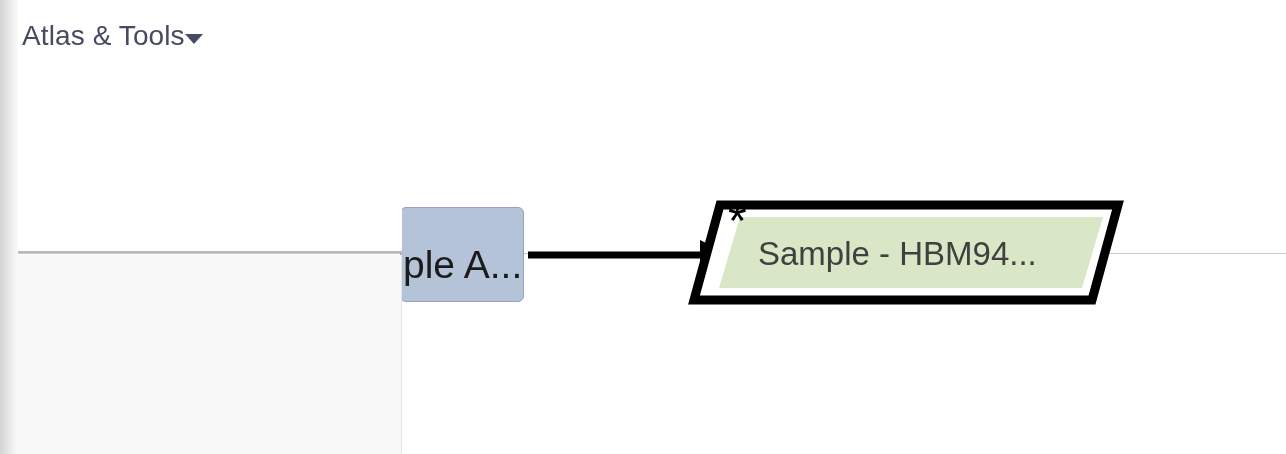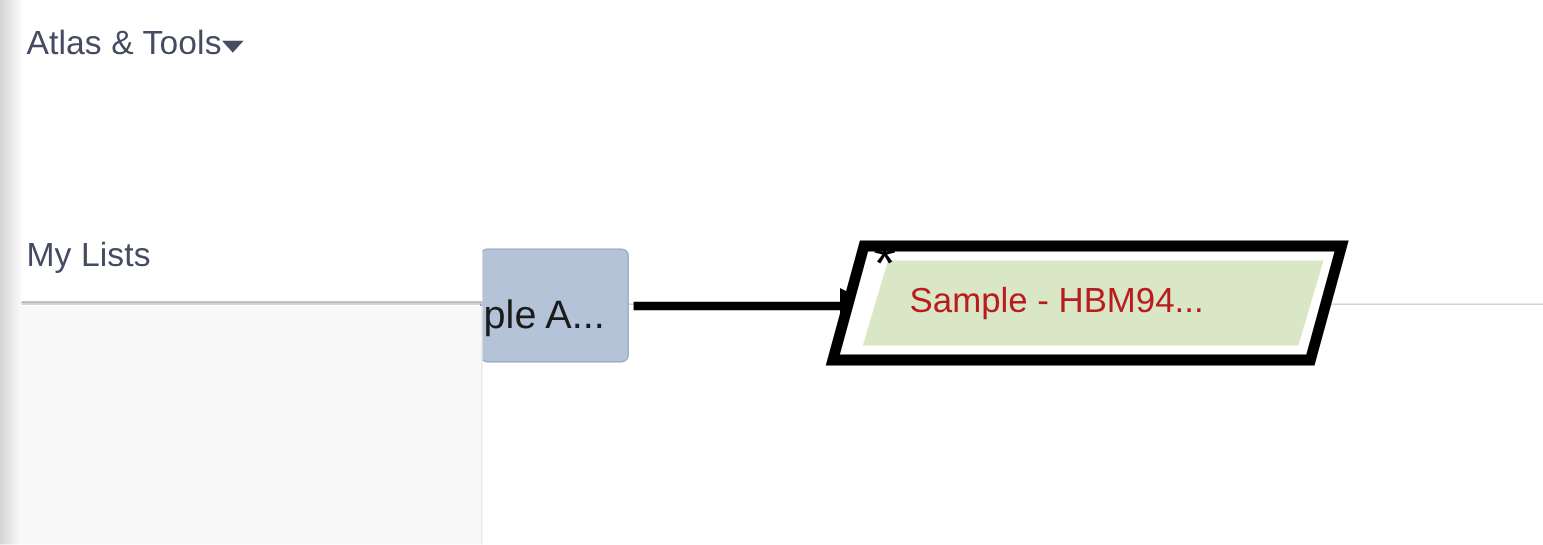--- a/index.html
+++ b/index.html
@@ -99,21 +99,21 @@
     background: #b4c3d8;
     border: 1px solid #94a3bb;
     border-radius: 6px;
     box-sizing: border-box;
     overflow: hidden;
   }
   .node-rect-label {
     position: absolute;
     left: 2px;
     top: 35px;
-    font-size: 33px;
+    font-size: 39px;
     color: #1b1b1b;
     white-space: nowrap;
   }
 
   .edge-svg {
     position: absolute;
     left: 0; top: 0;
     width: 1286px; height: 454px;
     pointer-events: none;
     overflow: visible;
@@ -138,22 +138,22 @@
     top: 2px;
     font-size: 48px;
     line-height: 48px;
     color: #000000;
     font-family: "Liberation Sans", sans-serif;
   }
   .para-label {
     position: absolute;
     left: 58px;
     top: 40px;
-    font-size: 29px;
-    color: #b91c1c;
+    font-size: 33px;
+    color: #404040;
     white-space: nowrap;
   }
 </style>
 </head>
 <body>
 
 <div id="screen">
 
   <div class="canvas">
     <div class="canvas-rule"></div>
@@ -182,17 +182,14 @@
   <div class="nav-shadow-left"></div>
   <div class="nav-menu"></div>
   <div class="nav-body"></div>
 
   <div class="nav-item" id="nav-atlas">
     <span class="nav-item-label">Atlas &amp; Tools</span>
     <span class="caret"></span>
   </div>
 
 
-  <div class="nav-item" id="nav-lists">
-    <span class="nav-item-label">My Lists</span>
-  </div>
 
 </div>
 
 </body></html>

